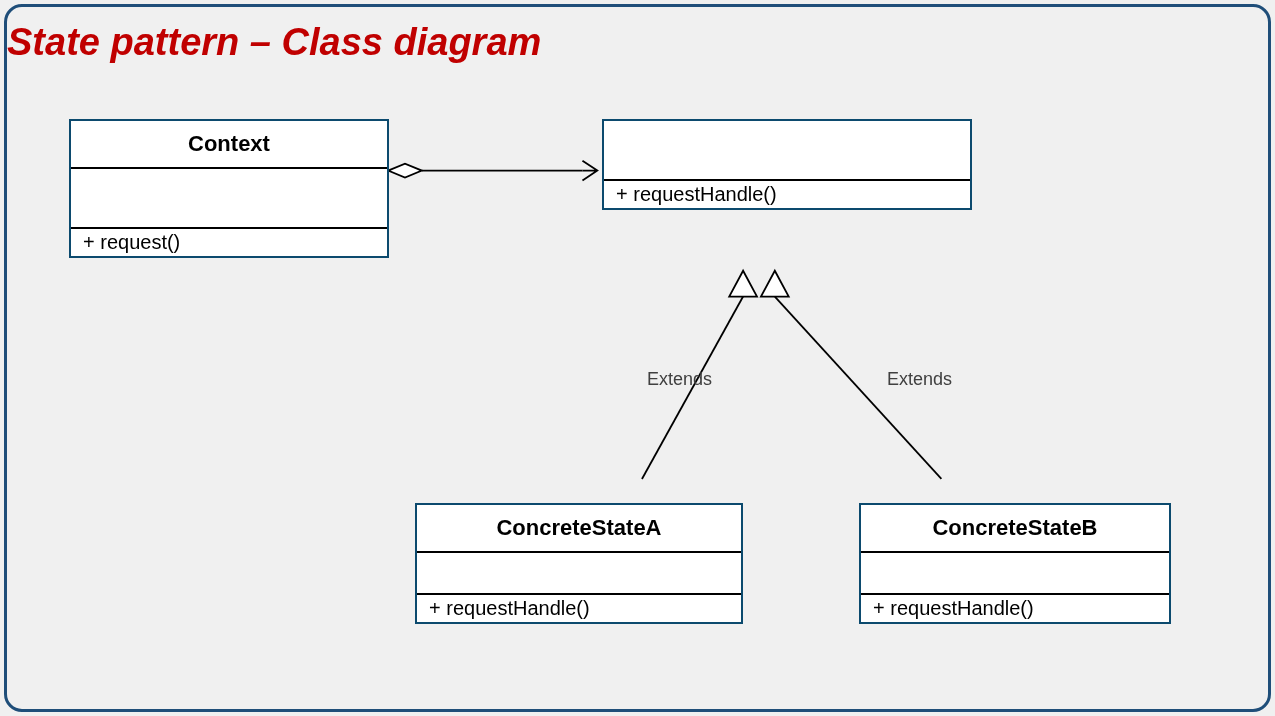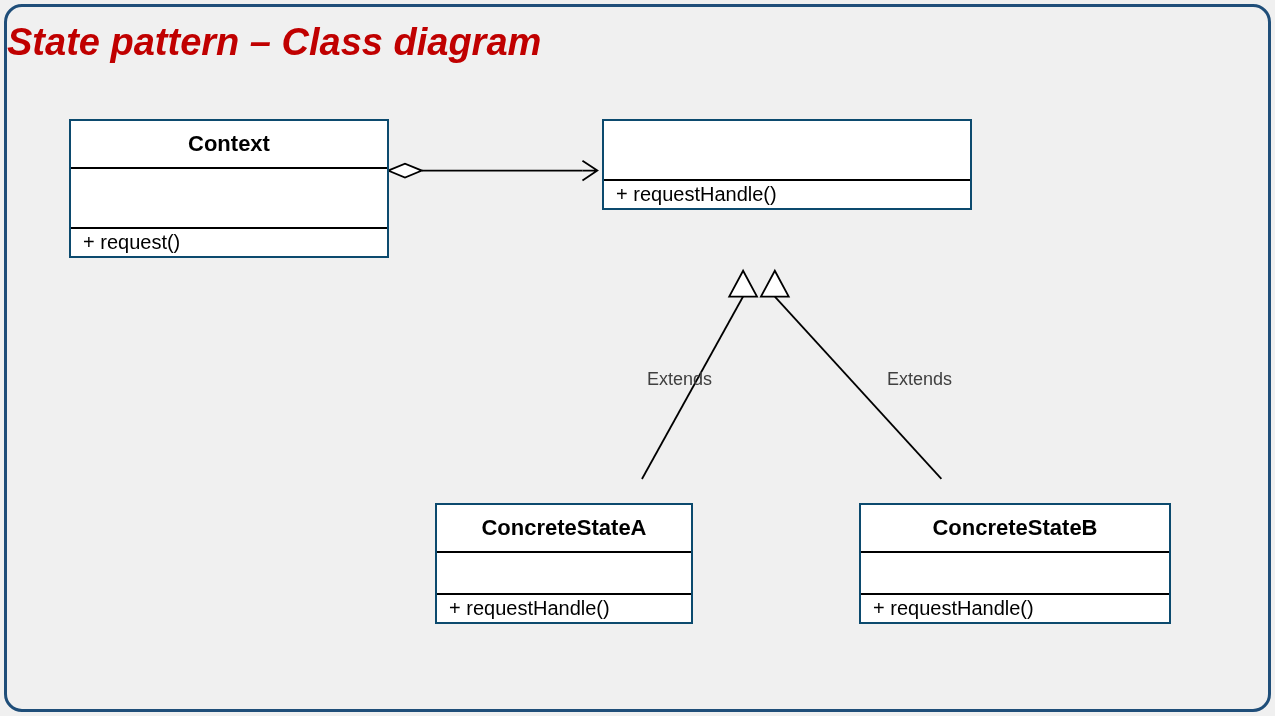--- a/index.html
+++ b/index.html
@@ -61,21 +61,21 @@
       position: absolute;
       top: 0;
       left: 0;
       width: 100%;
       height: 100%;
       pointer-events: none;
     }
     
     #cls-context { top: 92px; left: 62px; width: 320px; }
     #cls-abstract { top: 92px; left: 595px; width: 370px; }
-    #cls-concreteA { top: 476px; left: 428px; width: 258px; }
+    #cls-concreteA { top: 476px; left: 408px; width: 328px; }
     #cls-concreteB { top: 476px; left: 852px; width: 312px; }
     #cls-abstract .attrs { height: 60px; }
     #cls-context .attrs { height: 60px; }
     #cls-concreteA .attrs { height: 42px; }
     #cls-concreteB .attrs { height: 42px; }
   </style>
 </head>
 <body>
 
 <div class="frame">

